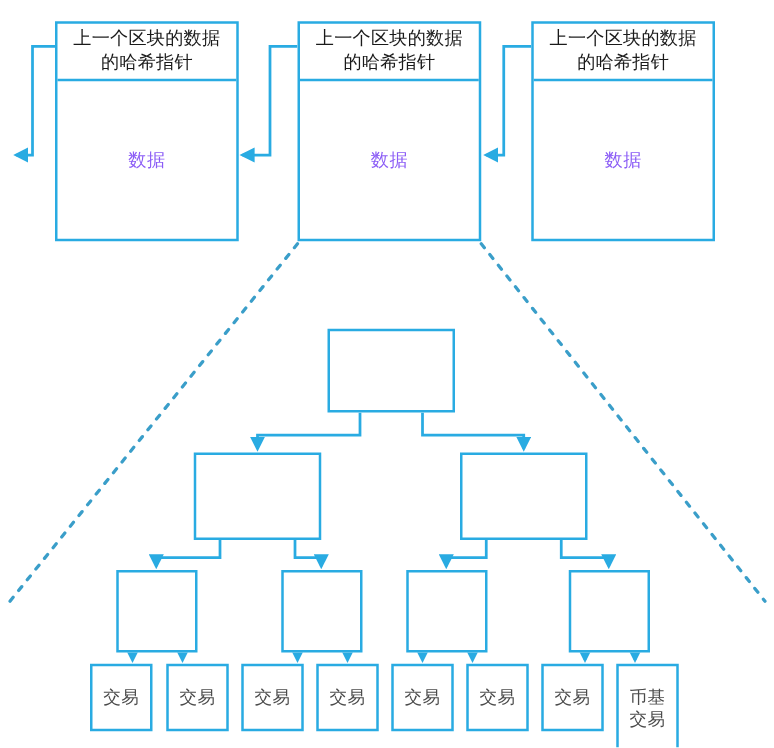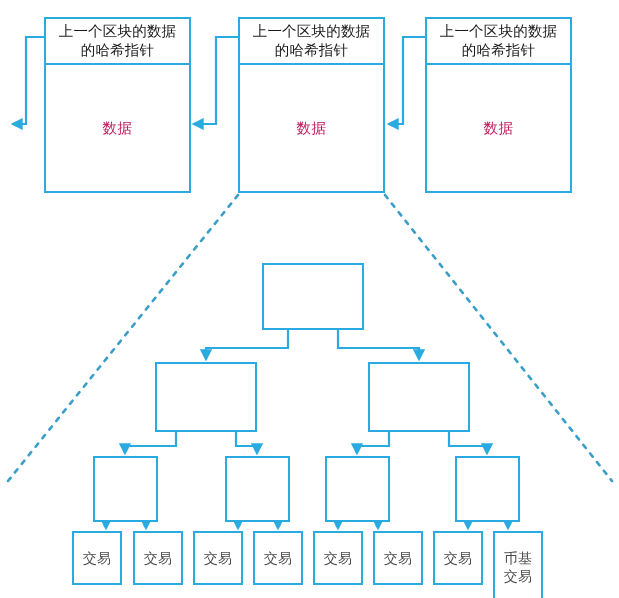--- a/index.html
+++ b/index.html
@@ -46,21 +46,21 @@
     line-height: 19px;
     letter-spacing: 0.2px;
     padding: 0 4px;
     white-space: pre-line;
   }
   .block-body {
     flex: 1;
     display: flex;
     align-items: center;
     justify-content: center;
-    color: #be185d;
+    color: #8b5cf6;
     font-size: 14.5px;
     letter-spacing: 0.5px;
   }
   
   .node {
     position: absolute;
     box-sizing: border-box;
     border: 2px solid #29abe2;
     background: #ffffff;
   }

